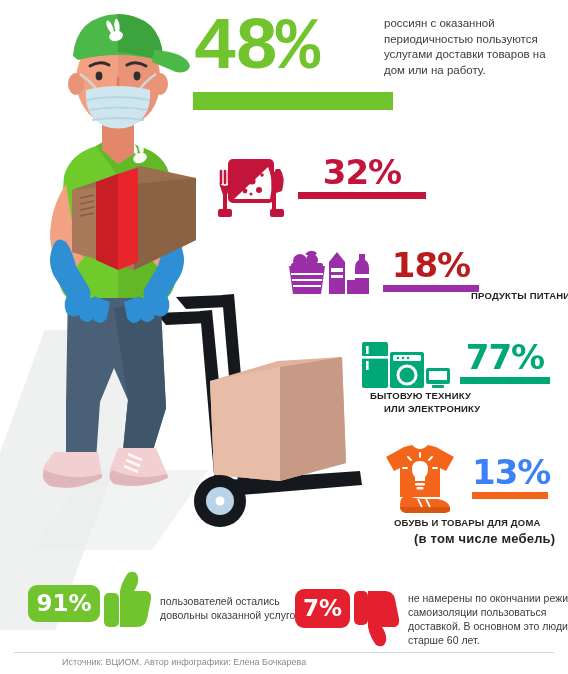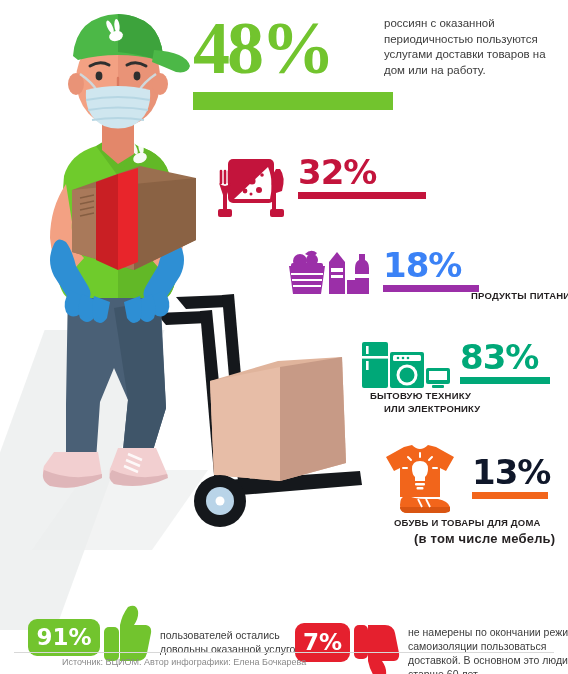--- a/index.html
+++ b/index.html
@@ -19,55 +19,55 @@
 
   
   .courier{position:absolute;left:10px;top:8px;width:210px;height:520px;z-index:2;}
 
   
   .handtruck{position:absolute;left:150px;top:285px;width:245px;height:250px;z-index:1;}
 
   
   .headline{position:absolute;left:193px;top:12px;z-index:4;}
   .big-pct{
-    font-family:Liberation Serif, serif;
+    font-family:Liberation Mono, monospace;
     font-weight:700;font-size:74px;line-height:72px;
     color:#72c42e;letter-spacing:-3px;
   }
   .green-bar{width:200px;height:18px;background:#72c42e;margin-top:8px;}
   .headline-text{
     position:absolute;left:384px;top:16px;width:175px;
     font-size:11.5px;line-height:15.5px;color:#3c3c3c;z-index:4;
   }
 
   
   .row{position:absolute;z-index:4;}
   .row .pct{
     font-family:"DejaVu Sans", sans-serif;
-    font-weight:700;font-size:34px;line-height:34px;letter-spacing:-1px;
+    font-weight:700;font-size:34px;line-height:34px;letter-spacing:-1px;text-align:center;
   }
   .row .rule{height:7px;margin-top:3px;}
   .cap{
     font-family:"Liberation Sans", sans-serif;
     font-weight:700;font-size:9.5px;letter-spacing:.2px;
     color:#231f20;text-transform:uppercase;white-space:nowrap;
   }
   .cap.sub{font-size:13px;}
 
   .row-food{left:212px;top:155px;}
   .row-groc{left:287px;top:248px;}
   .row-appl{left:360px;top:340px;}
   .row-cloth{left:378px;top:443px;}
 
   .rowflex{display:flex;align-items:flex-start;}
   .icon-wrap{flex:0 0 auto;}
   .numblock{margin-left:8px;}
 
   
-  .bottom{position:absolute;z-index:4;margin-top:34px;}
+  .bottom{position:absolute;z-index:4;}
   .badge{
     display:inline-block;border-radius:9px;color:#fff;
     font-family:"DejaVu Sans", sans-serif;font-weight:700;
     text-align:center;
   }
   .badge-91{background:#72c42e;font-size:23px;width:72px;height:37px;line-height:37px;}
   .badge-7{background:#e5202e;font-size:23px;width:55px;height:39px;line-height:39px;}
   .bottom-text{font-size:10.5px;line-height:14px;color:#3c3c3c;}
 
   
@@ -242,21 +242,21 @@
           <rect x="44" y="20" width="12" height="4" fill="#ffffff"></rect>
           <rect x="44" y="27" width="12" height="3" fill="#ffffff"></rect>
 
           <path d="M68,20 Q68,14 72,12 L72,6 L78,6 L78,12 Q82,14 82,20 L82,46 L68,46 Z" fill="#9b2fa8"></path>
           <rect x="68" y="26" width="14" height="4" fill="#ffffff"></rect>
 
           <path d="M60,32 L68,32 L68,46 L60,46 Z" fill="#9b2fa8"></path>
         </svg>
       </div>
       <div class="numblock">
-        <div class="pct" style="color:#3b82f6">18%</div>
+        <div class="pct" style="color:#b91c1c">18%</div>
         <div class="rule" style="background:#9b2fa8;width:96px;"></div>
       </div>
     </div>
     <div class="cap" style="position:absolute;left:184px;top:42px;">ПРОДУКТЫ ПИТАНИЯ</div>
   </div>
 
   <div class="row row-appl">
     <div class="rowflex">
       <div class="icon-wrap">
         <svg width="92" height="52" viewBox="0 0 92 52">
@@ -273,21 +273,21 @@
           <circle cx="48" cy="18" r="1.3" fill="#00a878"></circle>
           <circle cx="47" cy="35" r="10.5" fill="#ffffff"></circle>
           <circle cx="47" cy="35" r="7.5" fill="#00a878"></circle>
 
           <rect x="66" y="28" width="24" height="16" rx="2" fill="#00a878"></rect>
           <rect x="69" y="31" width="18" height="9" fill="#ffffff"></rect>
           <rect x="72" y="45" width="12" height="3" rx="1" fill="#00a878"></rect>
         </svg>
       </div>
       <div class="numblock">
-        <div class="pct" style="color:#00a878">83%</div>
+        <div class="pct" style="color:#00a878">77%</div>
         <div class="rule" style="background:#00a878;width:90px;"></div>
       </div>
     </div>
     <div class="cap" style="position:absolute;left:10px;top:50px;">БЫТОВУЮ ТЕХНИКУ</div>
     <div class="cap" style="position:absolute;left:24px;top:63px;">ИЛИ ЭЛЕКТРОНИКУ</div>
   </div>
 
   <div class="row row-cloth">
     <div class="rowflex">
       <div class="icon-wrap">
@@ -303,21 +303,21 @@
           <g stroke="#ffffff" stroke-width="2" stroke-linecap="round">
             <path d="M42,10 L42,14 M30,14 L33,17 M54,14 L51,17 M25,25 L29,25 M59,25 L55,25"></path>
           </g>
 
           <path d="M28,52 Q36,56 48,56 L60,56 Q70,58 72,64 Q72,70 64,70 L30,70 Q22,70 22,62 Q22,54 28,52 Z" fill="#f2651b"></path>
           <path d="M22,64 L72,64 L72,68 Q70,70 64,70 L30,70 Q22,70 22,64 Z" fill="#d95512"></path>
           <path d="M40,56 L44,64 M48,56 L52,64" stroke="#ffffff" stroke-width="1.8"></path>
         </svg>
       </div>
       <div class="numblock">
-        <div class="pct" style="color:#0f172a;margin-top:12px;">13%</div>
+        <div class="pct" style="color:#3b82f6;margin-top:12px;">13%</div>
         <div class="rule" style="background:#f2651b;width:76px;"></div>
       </div>
     </div>
     <div class="cap" style="position:absolute;left:8px;top:74px;margin-left:8px;">ОБУВЬ И ТОВАРЫ ДЛЯ ДОМА</div>
     <div class="cap sub" style="position:absolute;left:36px;top:88px;text-transform:none;">(в том числе мебель)</div>
   </div>
 
   <div class="bottom" style="left:28px;top:585px;">
     <div style="display:flex;align-items:flex-start;">
       <div class="badge badge-91">91%</div>

